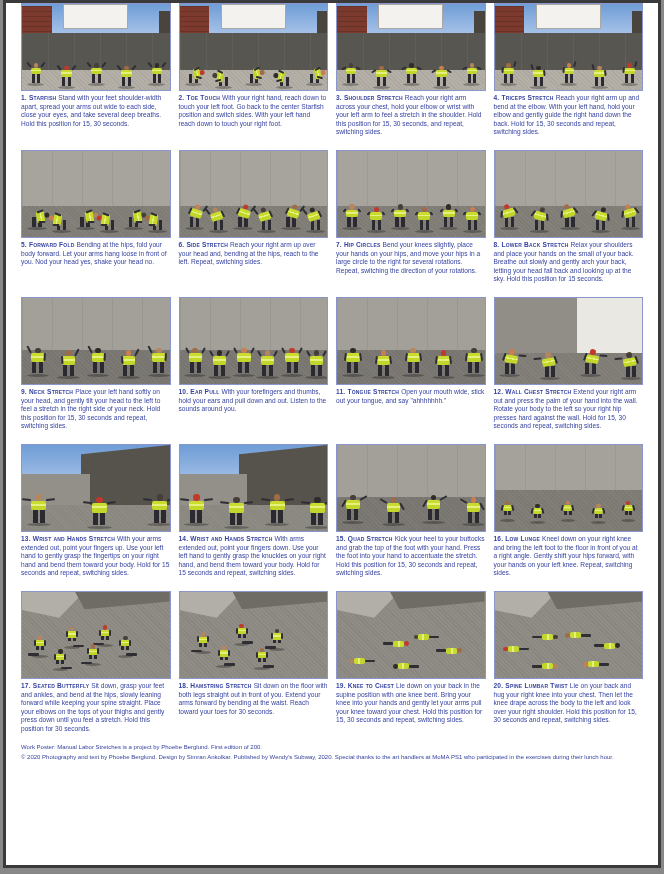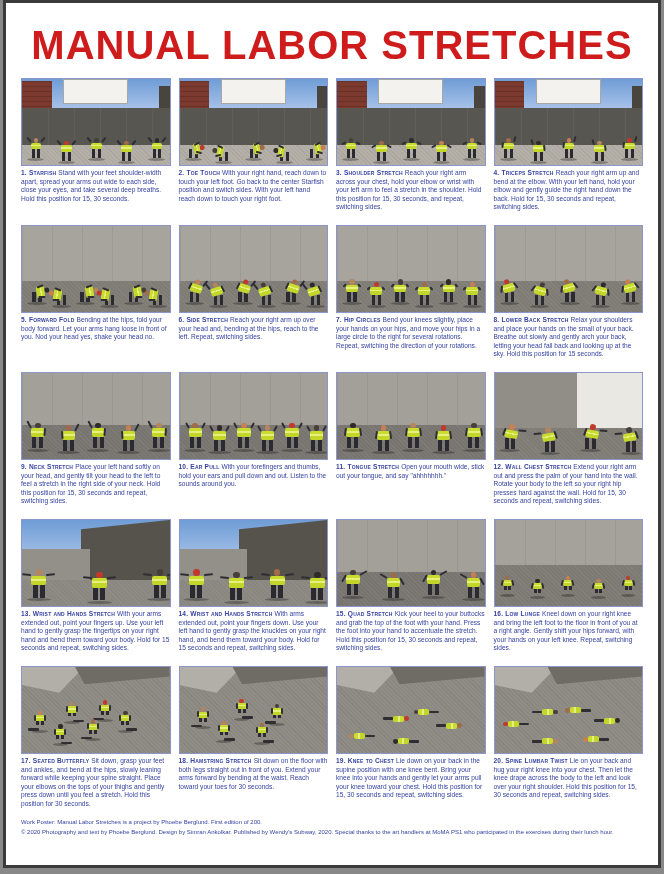--- a/index.html
+++ b/index.html
@@ -76,21 +76,20 @@
   }
   .cap-label{font-weight:bold;font-variant:small-caps;letter-spacing:.2px;}
   .footer{
     margin:10px 15px 0;font-size:6px;line-height:1.55;color:#3643a0;
   }
 </style>
 </head>
 <body>
 
 <div class="poster">
-  <h1 class="title">MANUAL LABOR STRETCHES</h1>
   <div class="grid">
   <figure class="cell">
     <div class="photo">
           <div class="sky"></div>
           <div class="brick"></div>
           <div class="sliver"></div>
           <div class="billboard"></div>
           <div class="darkwall"></div>
           <div class="ground-light"></div>
           <div class="person" style="width: 13px; height: 21px; left: 5%; bottom: 7%;">

